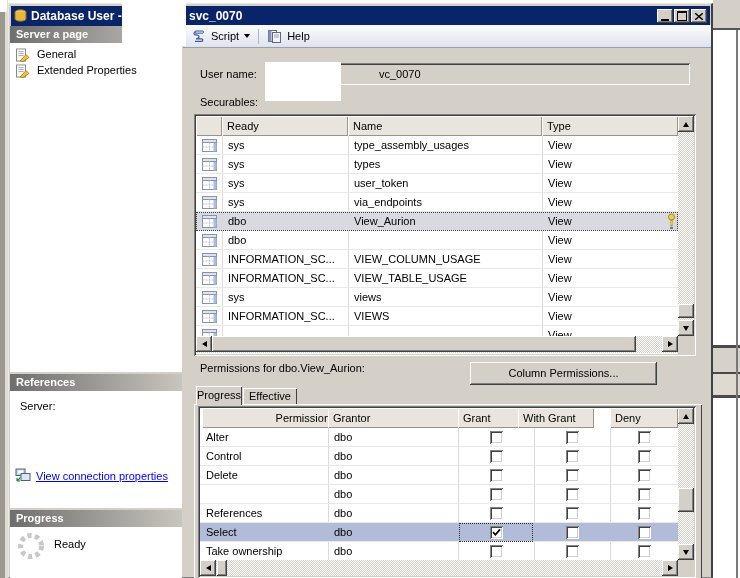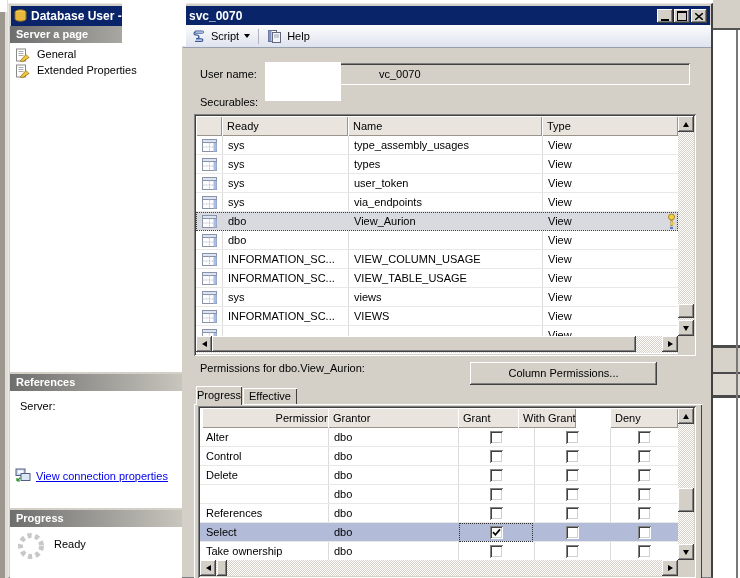--- a/index.html
+++ b/index.html
@@ -383,21 +383,21 @@
 <div class="tab" style="left:196px;top:386px;width:46px;height:19px;line-height:18px;z-index:3;">Progress</div>
 <div class="tab" style="left:243px;top:388px;width:54px;height:16px;line-height:16px;z-index:1;">Effective</div>
 
 <div class="abs" style="left:194px;top:404px;width:508px;height:174px;background:var(--dialog-bg);box-shadow:inset 1px 1px 0 #fff,inset -1px 0 0 #404040;z-index:2;">
 </div>
 
 <div class="grid" style="left:198px;top:406px;width:498px;height:172px;z-index:4;">
   <div class="hcell" style="left:4px;width:128px;text-align:right;">Permission</div>
   <div class="hcell" style="left:130px;width:146px;">Grantor</div>
   <div class="hcell" style="left:260px;width:76px;">Grant</div>
-  <div class="hcell" style="left:320px;width:58px;">With Grant</div>
+  <div class="hcell" style="left:320px;width:76px;">With Grant</div>
   <div class="hcell" style="left:412px;width:68px;">Deny</div>
 
   <div class="rows" style="left:2px;top:22px;width:478px;height:132px;">
     <div class="vsep" style="left:128px;"></div>
     <div class="vsep" style="left:258px;"></div>
     <div class="vsep" style="left:334px;"></div>
     <div class="vsep" style="left:410px;"></div>
   <div class="prow" style="top: 0px;">
         <span class="cell p-perm">Alter</span>
         <span class="cell p-grantor">dbo</span>

